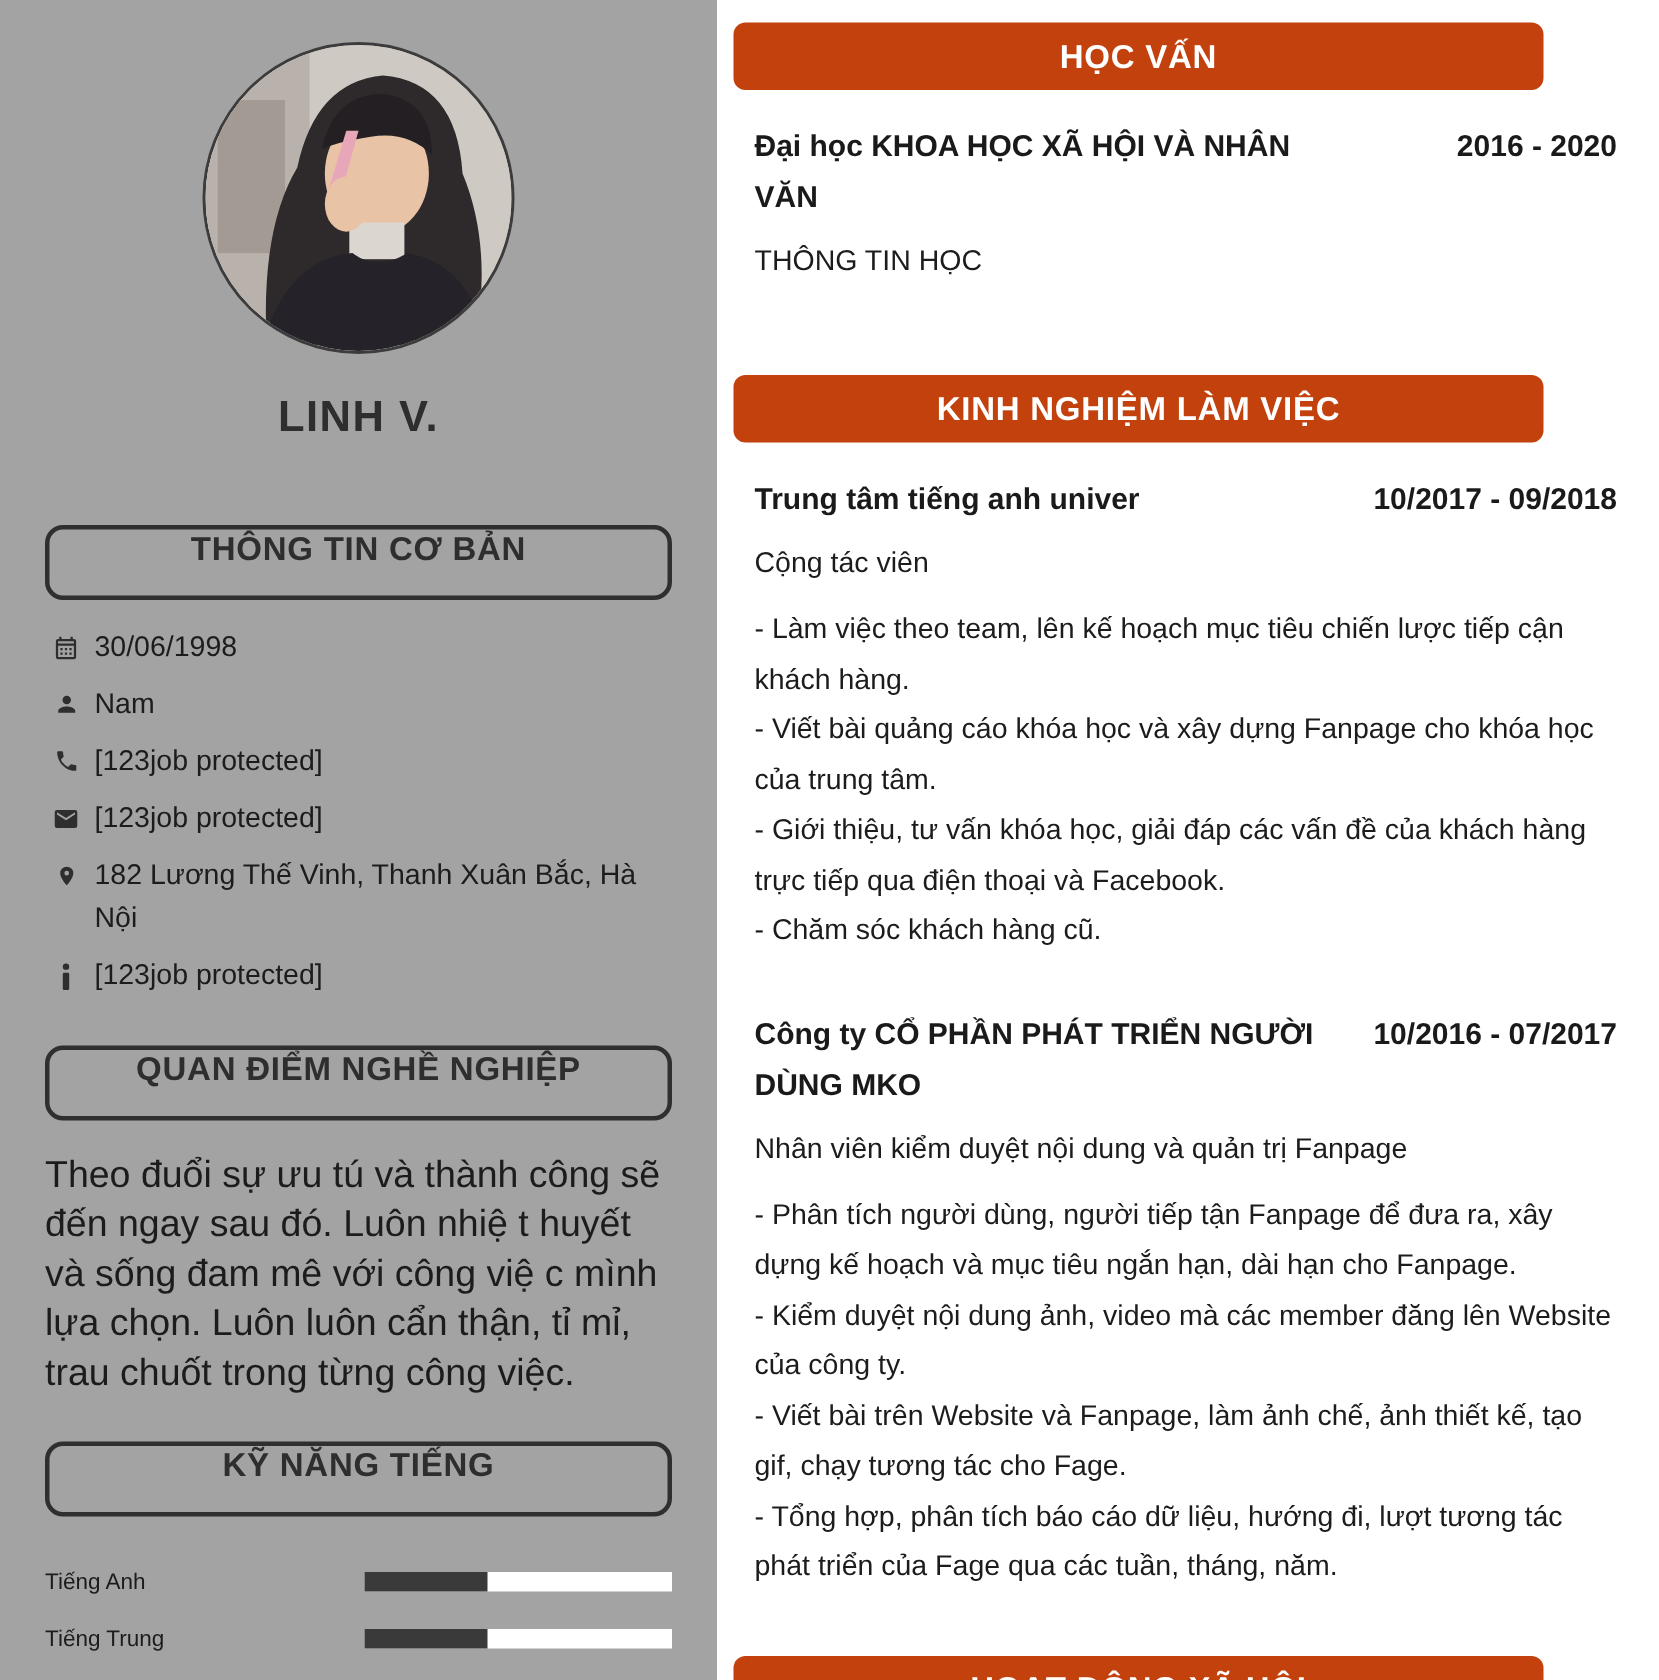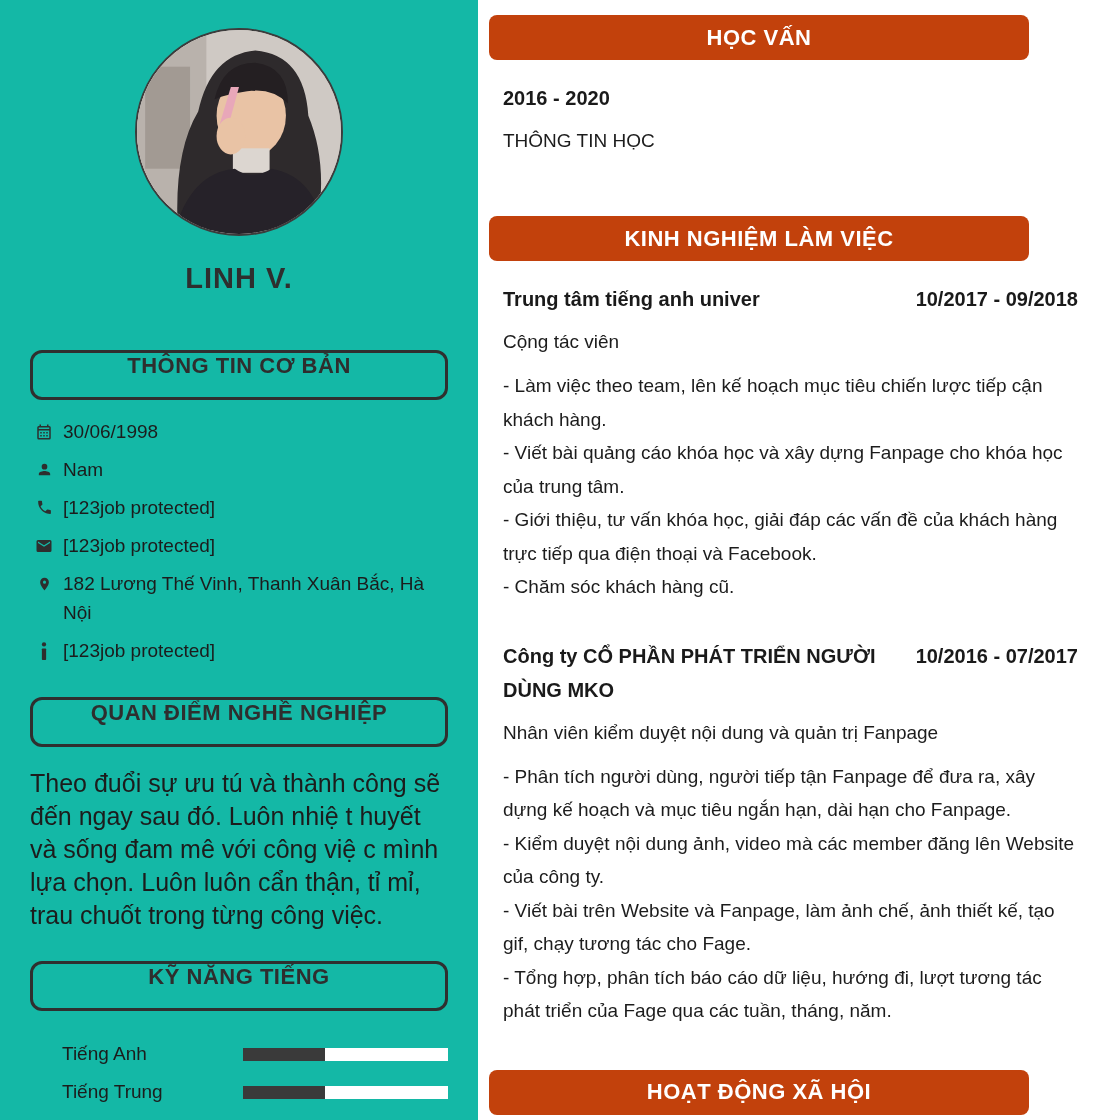--- a/index.html
+++ b/index.html
@@ -9,21 +9,21 @@
     color: #1c1c1c;
     background: #ffffff;
     display: flex;
   }
 
   
   .sidebar {
     width: 478px;
     min-width: 478px;
     height: 1120px;
-    background: #14b8a6;
+    background: #a3a3a3;
     padding: 0 30px;
   }
   .photo-wrap {
     margin: 28px auto 0 auto;
     width: 208px; height: 208px;
     border-radius: 50%;
     border: 2px solid #3c3c3c;
     overflow: hidden;
     background: #cfc9c4;
   }
@@ -77,21 +77,21 @@
     line-height: 33px;
     color: #1c1c1c;
   }
 
   .skills { margin-top: 24px; }
   .skill-row {
     display: flex;
     align-items: center;
     height: 38px;
   }
-  .skill-label { flex: 1; font-size: 19px; margin-left: 32px; }
+  .skill-label { flex: 1; font-size: 15px; }
   .skill-bar {
     width: 205px; min-width: 205px;
     height: 13px;
     background: #ffffff;
     position: relative;
   }
   .skill-fill {
     position: absolute;
     left: 0; top: 0; bottom: 0;
     background: #3a3a3a;
@@ -262,20 +262,21 @@
 </aside>
 
 <main class="main">
 
   <div class="section-bar bar-education">
     <span>HỌC VẤN</span>
   </div>
 
   <div class="entry">
     <div class="entry-head">
+      <div class="entry-title">Đại học KHOA HỌC XÃ HỘI VÀ NHÂN VĂN</div>
       <div class="entry-period">2016 - 2020</div>
     </div>
     <div class="entry-sub">THÔNG TIN HỌC</div>
   </div>
 
   <div class="section-bar bar-experience">
     <span>KINH NGHIỆM LÀM VIỆC</span>
   </div>
 
   <div class="entry job1">

